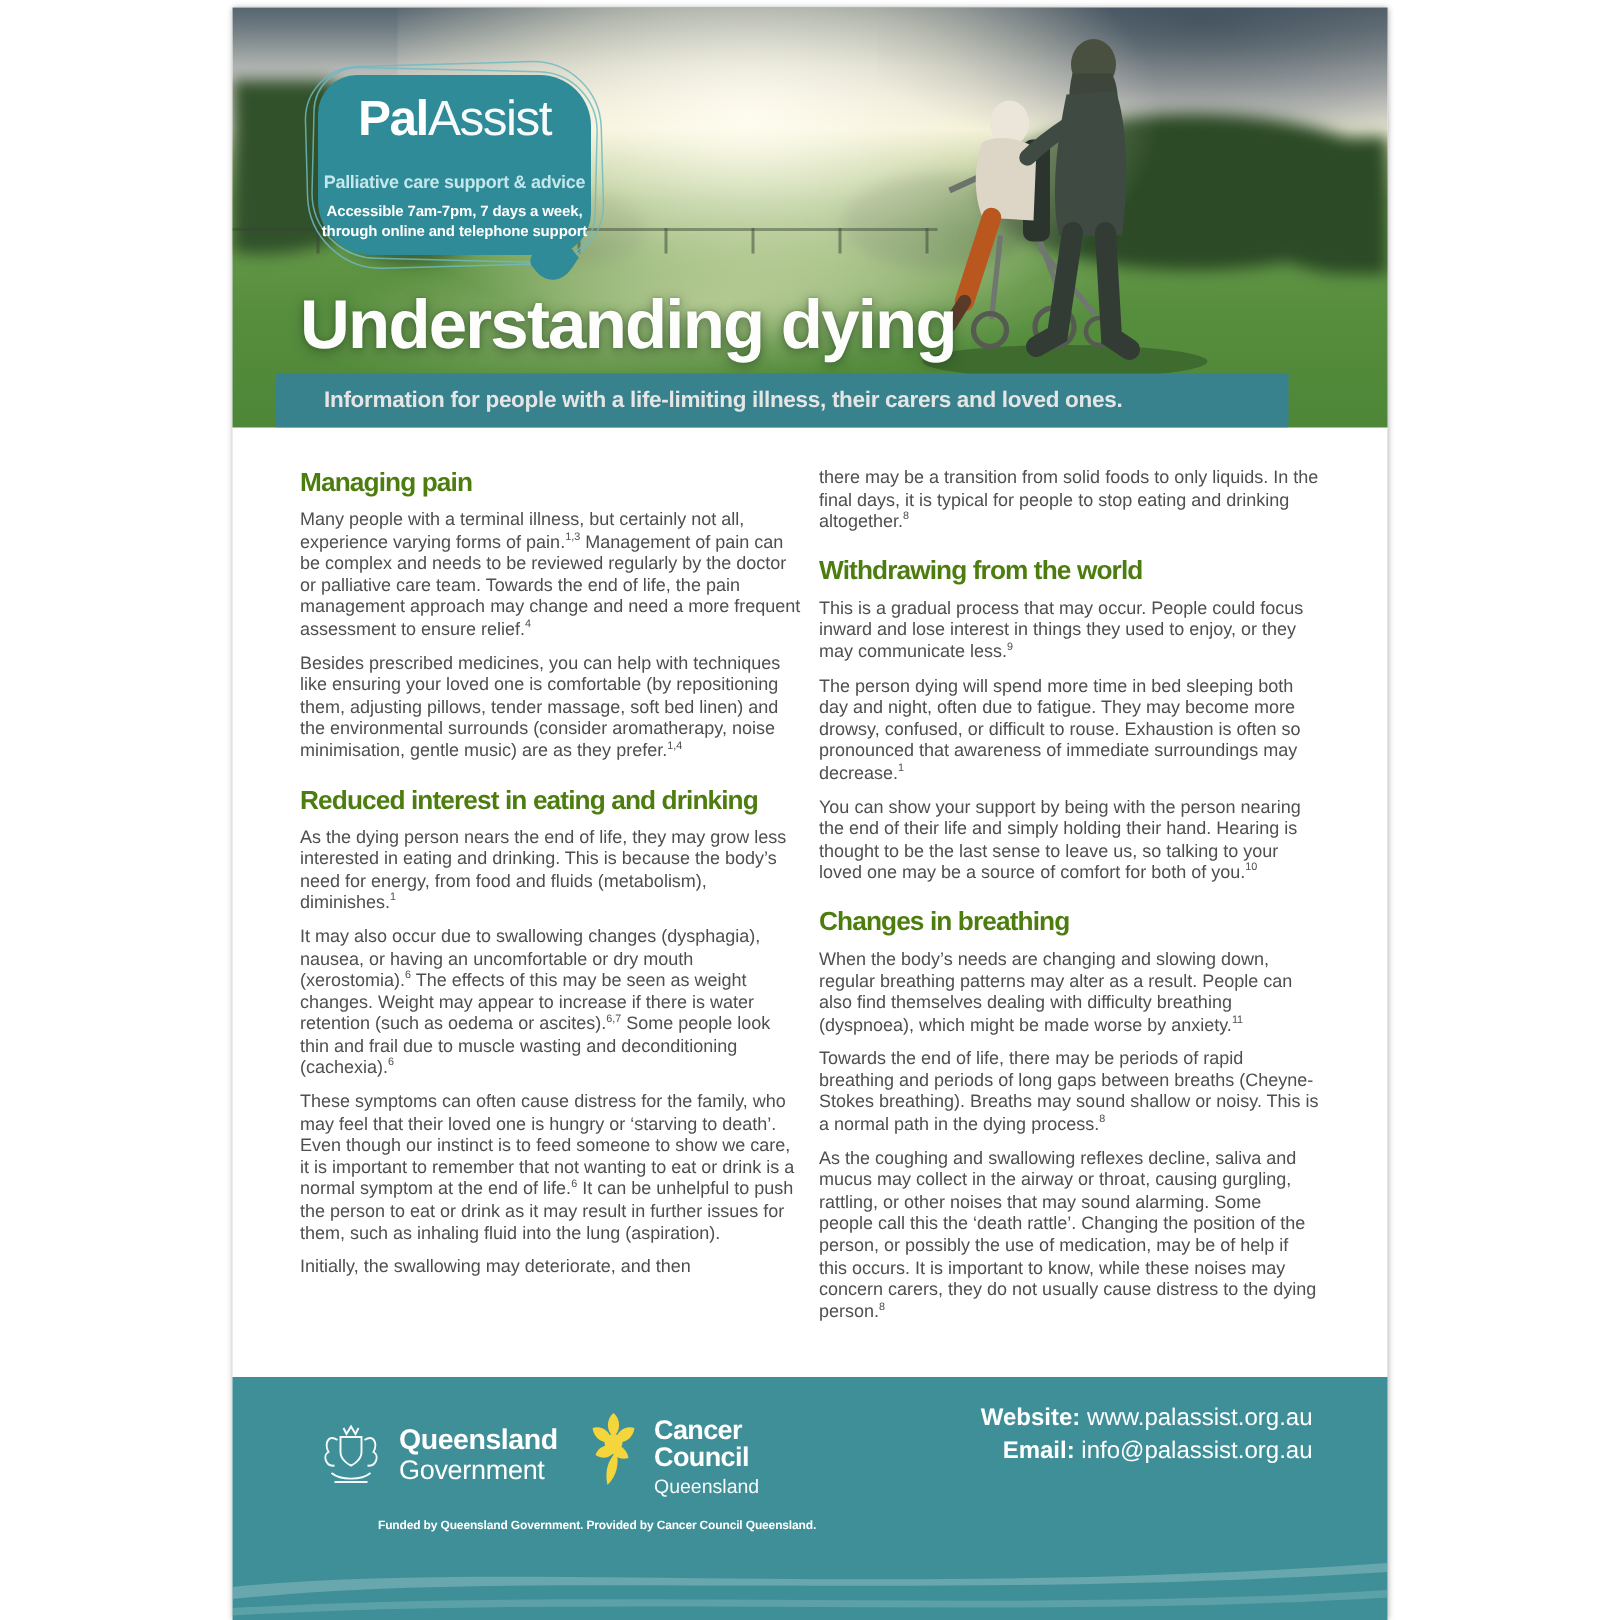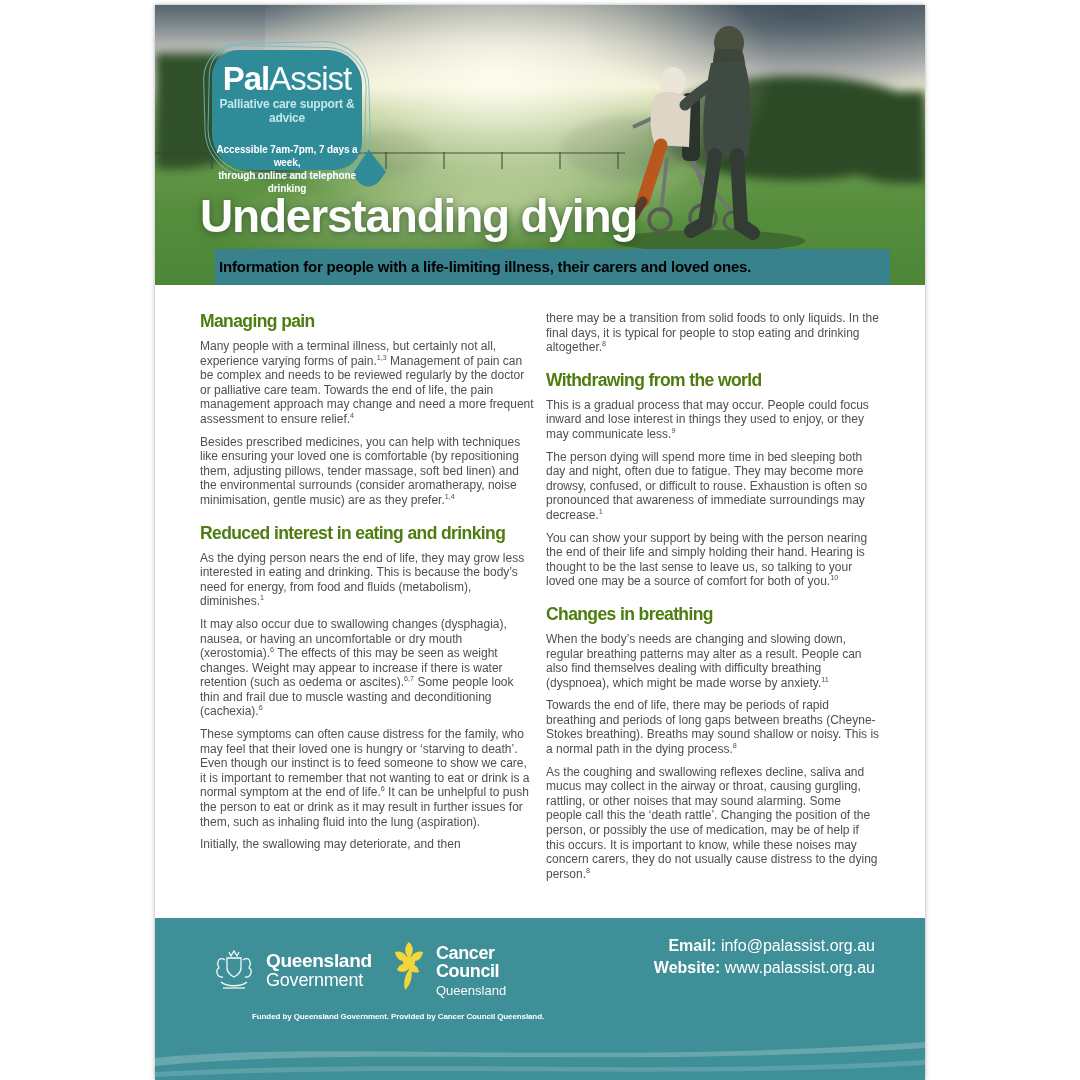--- a/index.html
+++ b/index.html
@@ -26,39 +26,39 @@
       radial-gradient(ellipse 110px 55px at 470px 95px,rgba(58,92,48,0.5) 55%,transparent 60%);}
   .sun-glow{position:absolute;top:0;left:110px;width:520px;height:230px;
     background:radial-gradient(ellipse at 45% 32%,rgba(255,253,240,0.95),rgba(255,250,224,0.5) 38%,transparent 68%);}
   .grass-light{position:absolute;top:150px;left:40px;width:560px;height:100px;filter:blur(5px);transform:rotate(-4deg);
     background:radial-gradient(ellipse at 50% 50%,rgba(243,242,202,0.5),transparent 70%);}
   .fence{position:absolute;top:147px;left:0;width:470px;height:15px;border-top:2px solid rgba(55,66,50,0.45);
     background:repeating-linear-gradient(90deg,transparent 0 56px,rgba(55,66,50,0.5) 56px 58px);}
   .figures{position:absolute;inset:0;}
 
   
-  .logo{position:absolute;left:50px;top:38px;width:164px;height:134px;}
+  .logo{position:absolute;left:50px;top:38px;width:196px;height:134px;}
   .logo-ring{position:absolute;border:1.6px solid rgba(110,186,194,0.85);}
   .r1{inset:-1px;border-radius:36px 46px 40px 50px;transform:rotate(-1.6deg);}
   .r2{inset:3px;border-radius:30px 40px 34px 44px;transform:rotate(1.4deg);}
   .logo-bubble{position:absolute;inset:7px;background:#2e8b97;border-radius:26px 34px 28px 36px;
     text-align:center;color:#fff;padding-top:12px;box-sizing:border-box;}
   .logo-tail{position:absolute;left:150px;top:116px;width:28px;height:28px;background:#2e8b97;
     transform:rotate(52deg) skewX(18deg);border-radius:0 0 20px 4px;}
   .logo-brand{font-size:33px;letter-spacing:-1px;line-height:1;}
   .logo-brand .b{font-weight:bold;}
   .logo-brand .l{font-weight:normal;opacity:0.96;}
-  .logo-tagline{color:#c3e7eb;font-size:12px;font-weight:bold;margin-top:2px;letter-spacing:-0.2px;}
-  .logo-access{color:#ffffff;font-size:10px;font-weight:bold;margin-top:18px;line-height:1.3;letter-spacing:-0.1px;}
+  .logo-tagline{color:#c3e7eb;font-size:12px;font-weight:bold;margin-top:19px;letter-spacing:-0.2px;}
+  .logo-access{color:#ffffff;font-size:10px;font-weight:bold;margin-top:7px;line-height:1.3;letter-spacing:-0.1px;}
 
   .hero-title{position:absolute;left:45px;bottom:42px;font-size:46px;font-weight:bold;color:#fdfefb;
     letter-spacing:-1.2px;text-shadow:0 2px 8px rgba(40,70,35,0.65),0 0 2px rgba(60,90,50,0.4);}
-  .hero-banner{position:absolute;left:60px;bottom:0;width:675px;height:36px;box-sizing:border-box;
-    background:#37828d;color:#000000;font-weight:bold;font-size:15px;line-height:36px;
-    padding-left:4px;letter-spacing:-0.2px;white-space:nowrap;overflow:hidden;}
+  .hero-banner{position:absolute;left:29px;bottom:0;width:675px;height:36px;box-sizing:border-box;
+    background:#37828d;color:#e5e5e5;font-weight:bold;font-size:15px;line-height:36px;
+    padding-left:32px;letter-spacing:-0.2px;white-space:nowrap;overflow:hidden;}
 
   
   .content{padding:17px 45px 0 45px;}
   .intro{color:#2496a9;font-weight:bold;font-size:14.5px;line-height:19px;letter-spacing:-0.2px;margin:0 0 8px 0;}
   .cols{display:flex;gap:12px;margin-top:9px;}
   .col{width:334px;}
   .sec-heading{color:#4d7c0f;font-size:17.5px;font-weight:bold;letter-spacing:-0.6px;
     margin:15px 0 7px 0;white-space:nowrap;}
   .col .sec-heading:first-child{margin-top:0;}
   .body-para{color:#4f4f4f;font-size:12px;line-height:14.6px;letter-spacing:0;margin:0 0 8px 0;}
@@ -118,21 +118,21 @@
 
       <div class="logo">
         <div class="logo-ring r1"></div>
         <div class="logo-ring r2"></div>
         <div class="logo-tail"></div>
         <div class="logo-bubble">
           <div class="logo-brand"><span class="b">Pal</span><span class="l">Assist</span></div>
           <div class="logo-tagline">Palliative care support &amp; advice</div>
           <div class="logo-access">
             <span>Accessible 7am-7pm, 7 days a week,</span><br>
-            <span>through online and telephone drinking</span>
+            <span>through online and telephone support</span>
           </div>
         </div>
       </div>
 
       <div class="hero-title">Understanding dying</div>
       <div class="hero-banner">Information for people with a life-limiting illness, their carers and loved ones.</div>
     </div>
 
     <div class="content">
       <div class="cols">
@@ -193,22 +193,22 @@
         <div class="cc-text">
           <div class="cc1">Cancer</div>
           <div class="cc1">Council</div>
           <div class="cc2">Queensland</div>
         </div>
       </div>
 
       <div class="funding">Funded by Queensland Government. Provided by Cancer Council Queensland.</div>
 
       <div class="contact">
+        <div><span class="lbl">Website:</span> <span>www.palassist.org.au</span></div>
         <div><span class="lbl">Email:</span> <span>info@palassist.org.au</span></div>
-        <div><span class="lbl">Website:</span> <span>www.palassist.org.au</span></div>
       </div>
 
       <svg class="waves" viewBox="0 0 770 44" preserveAspectRatio="none">
         <path d="M0,22 C180,4 430,30 770,6 L770,12 C460,32 190,10 0,30 Z" fill="rgba(255,255,255,0.22)"></path>
         <path d="M0,36 C260,22 520,40 770,24 L770,29 C520,44 250,27 0,41 Z" fill="rgba(255,255,255,0.16)"></path>
       </svg>
     </div>
 
   </div>
 </div>

